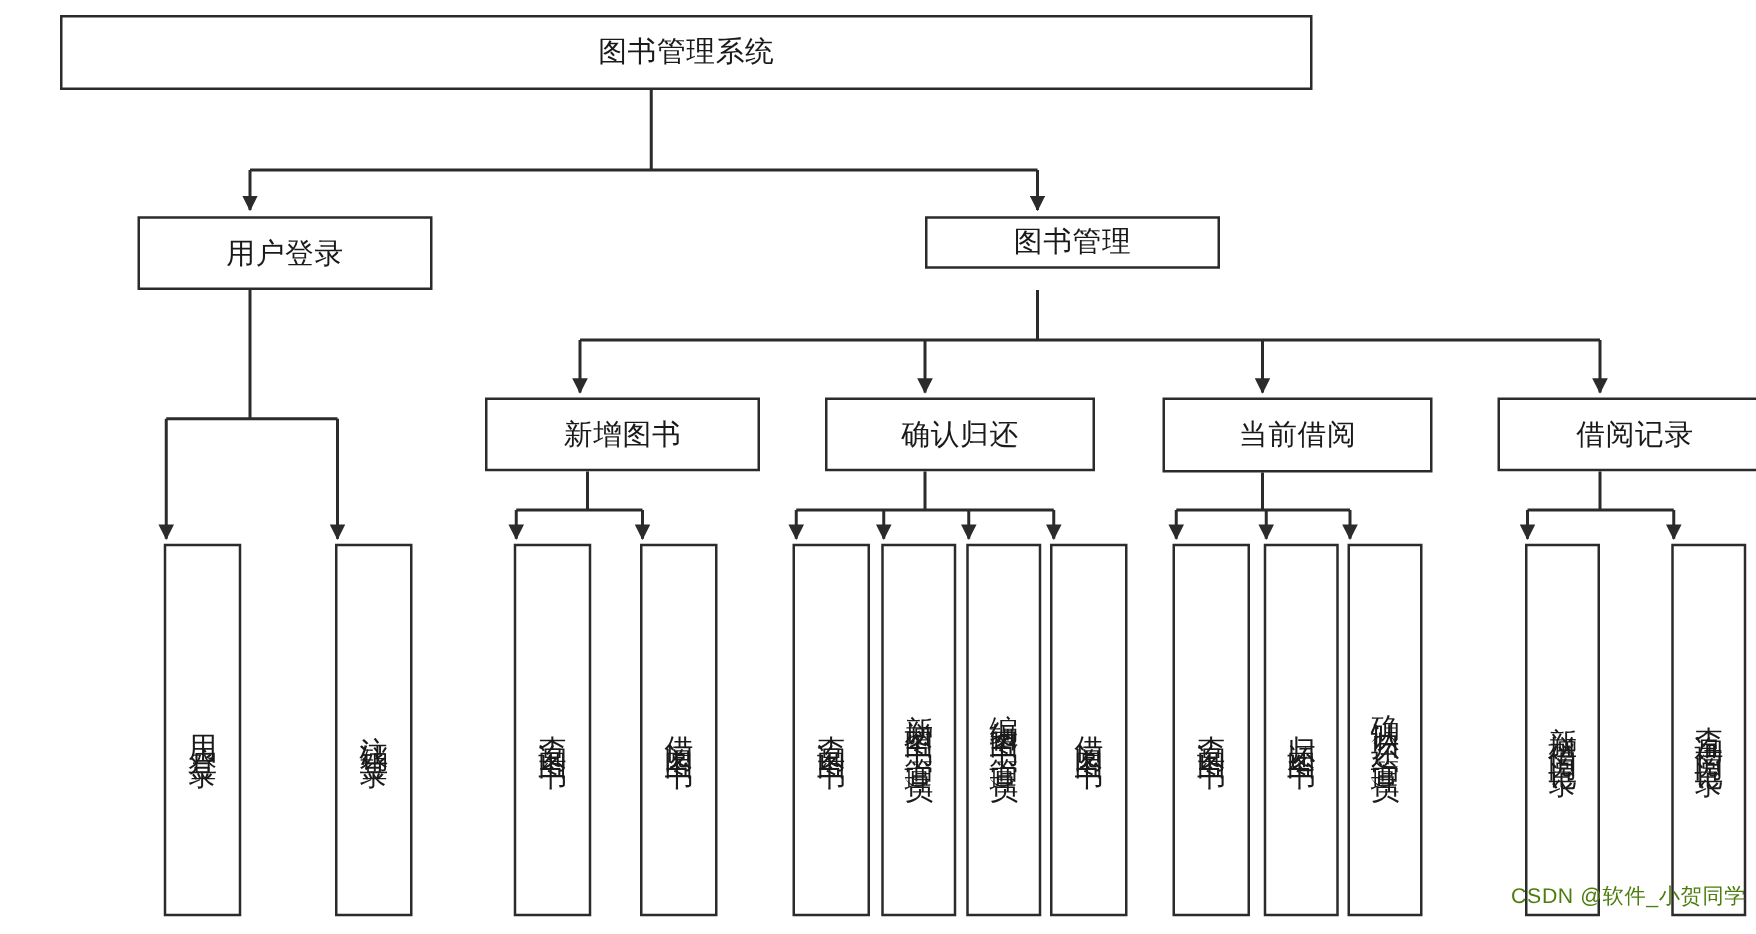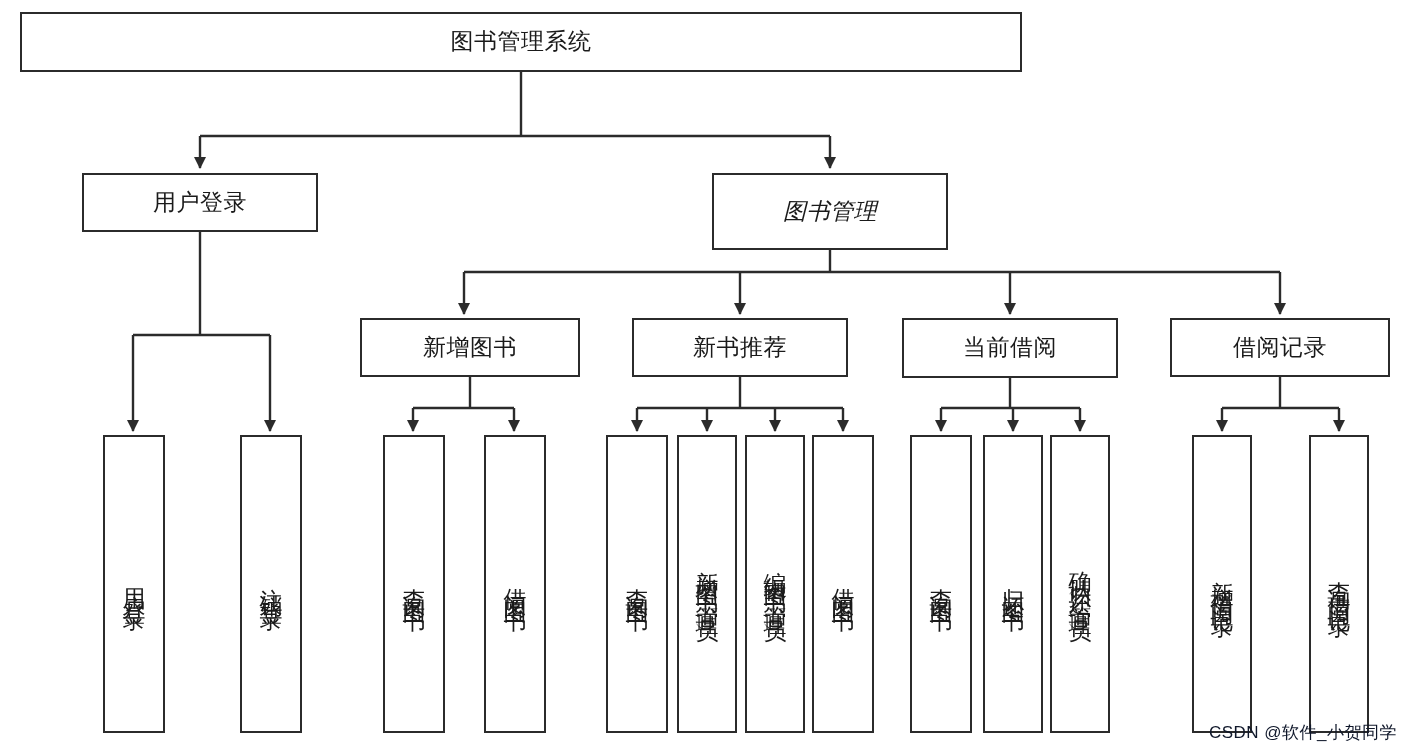--- a/index.html
+++ b/index.html
@@ -29,20 +29,21 @@
   }
   .node {
     position: absolute;
     box-sizing: border-box;
     background: #ffffff;
     border: 2.2px solid #2b2b2b;
     display: flex;
     align-items: center;
     justify-content: center;
     z-index: 2;
+    margin-left: 28px;
   }
   .node .label {
     color: #1a1a1a;
     line-height: 1.18;
     white-space: pre;
     text-align: center;
   }
   
   .node.horiz .label {
     font-size: 23px;
@@ -60,23 +61,23 @@
   .node.vert .label {
     writing-mode: vertical-rl;
     text-orientation: upright;
     font-size: 23px;
     letter-spacing: 7px;
     line-height: 1;
   }
   .watermark {
     position: absolute;
     right: 8px;
-    bottom: 3px;
+    bottom: 19px;
     font-size: 17px;
-    color: #0f172a;
+    color: #4d7c0f;
     z-index: 5;
     white-space: nowrap;
     letter-spacing: 0.5px;
   }
 </style>
 </head>
 <body>
 
 <div id="canvas">
 
@@ -131,30 +132,30 @@
   </svg>
 
   <div class="node horiz root" style="left:20px; top:12px; width:1002px; height:60px;">
     <span class="label">图书管理系统</span>
   </div>
 
   <div class="node horiz" style="left:82px; top:173px; width:236px; height:59px;">
     <span class="label">用户登录</span>
   </div>
 
-  <div class="node horiz" style="left:712px; top:173px; width:236px; height:77px;font-style:italic;">
+  <div class="node horiz" style="left:712px; top:173px; width:236px; height:42px;">
     <span class="label">图书管理</span>
   </div>
 
   <div class="node horiz" style="left:360px; top:318px; width:220px; height:59px;">
     <span class="label">新增图书</span>
   </div>
 
   <div class="node horiz" style="left:632px; top:318px; width:216px; height:59px;">
-    <span class="label">新书推荐</span>
+    <span class="label">确认归还</span>
   </div>
 
   <div class="node horiz" style="left:902px; top:318px; width:216px; height:60px;">
     <span class="label">当前借阅</span>
   </div>
 
   <div class="node horiz" style="left:1170px; top:318px; width:220px; height:59px;">
     <span class="label">借阅记录</span>
   </div>
 

